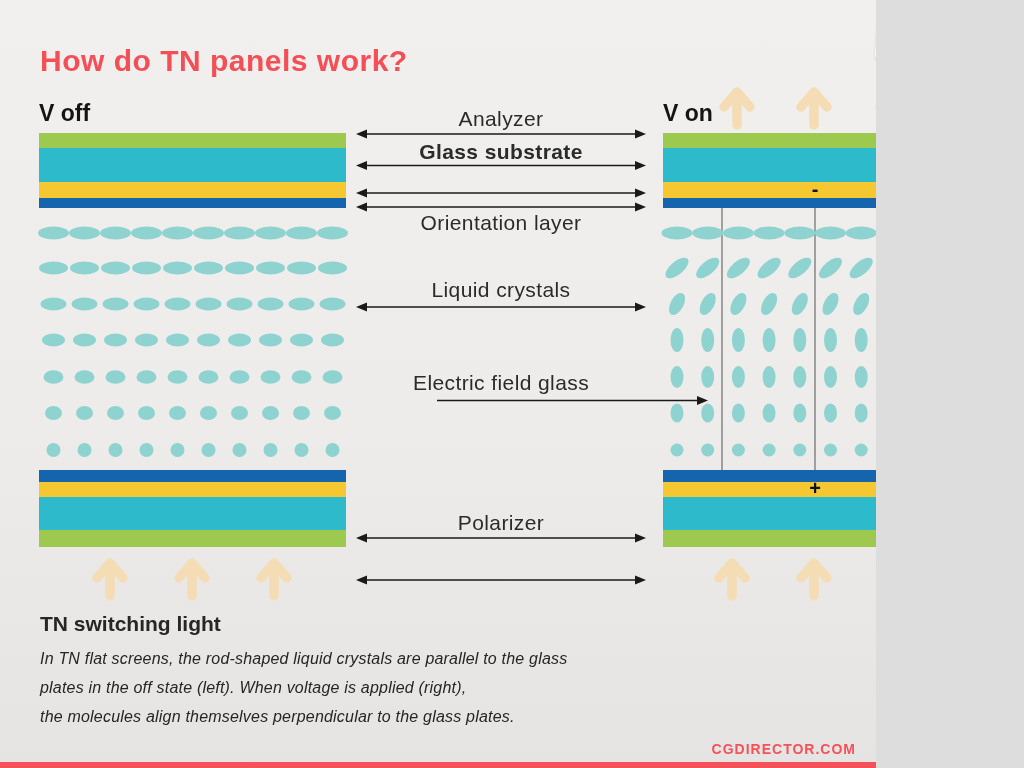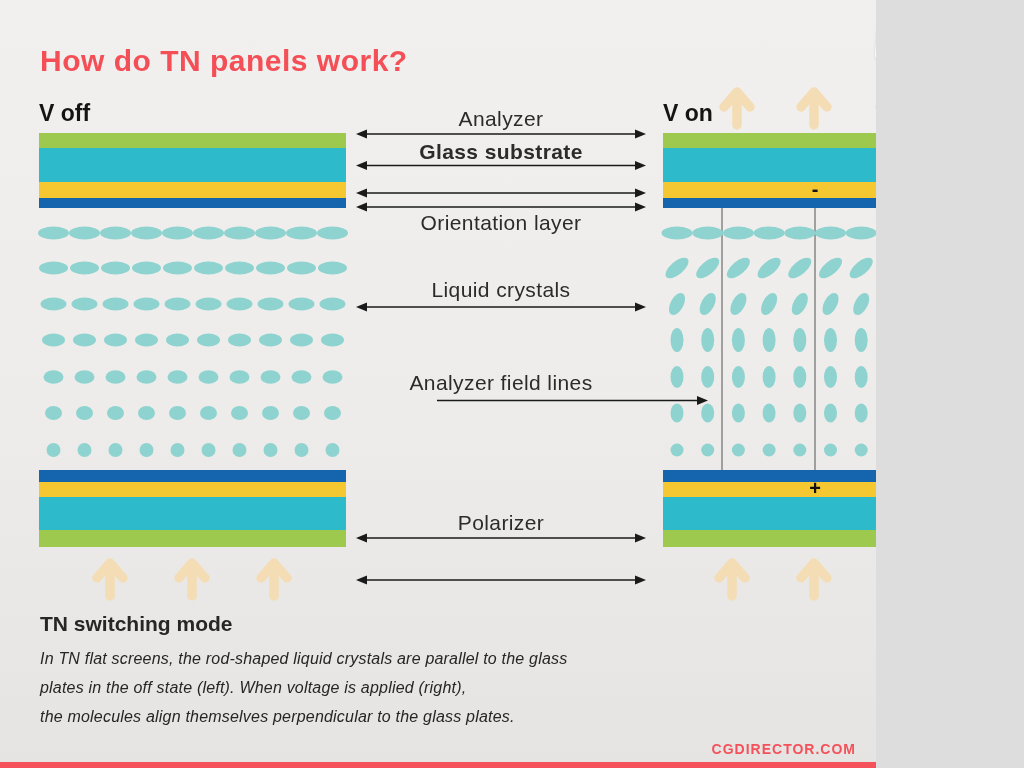--- a/index.html
+++ b/index.html
@@ -264,28 +264,28 @@
     <span class="logo-text"><span class="cg">CG</span><span class="director">DIRECTOR</span></span>
   </div>
 
   <div class="state-label voff">V off</div>
   <div class="state-label von">V on</div>
 
   <div id="lbl-analyzer" class="mid-label">Analyzer</div>
   <div id="lbl-glass" class="mid-label">Glass substrate</div>
   <div id="lbl-orientation" class="mid-label">Orientation layer</div>
   <div id="lbl-liquid" class="mid-label">Liquid crystals</div>
-  <div id="lbl-field" class="mid-label">Analyzer field lines</div>
+  <div id="lbl-field" class="mid-label">Electric field glass</div>
   <div id="lbl-polarizer" class="mid-label">Polarizer</div>
 
   <div class="charge minus">-</div>
   <div class="charge plus">+</div>
 
   <div class="caption">
-    <div class="heading">TN switching mode</div>
+    <div class="heading">TN switching light</div>
     <div class="line">In TN flat screens, the rod-shaped liquid crystals are parallel to the glass</div>
     <div class="line">plates in the off state (left). When voltage is applied (right),</div>
     <div class="line">the molecules align themselves perpendicular to the glass plates.</div>
   </div>
 
   <div class="footer-site">CGDIRECTOR.COM</div>
   <div class="footer-bar"></div>
 </div>
 
 </body></html>

